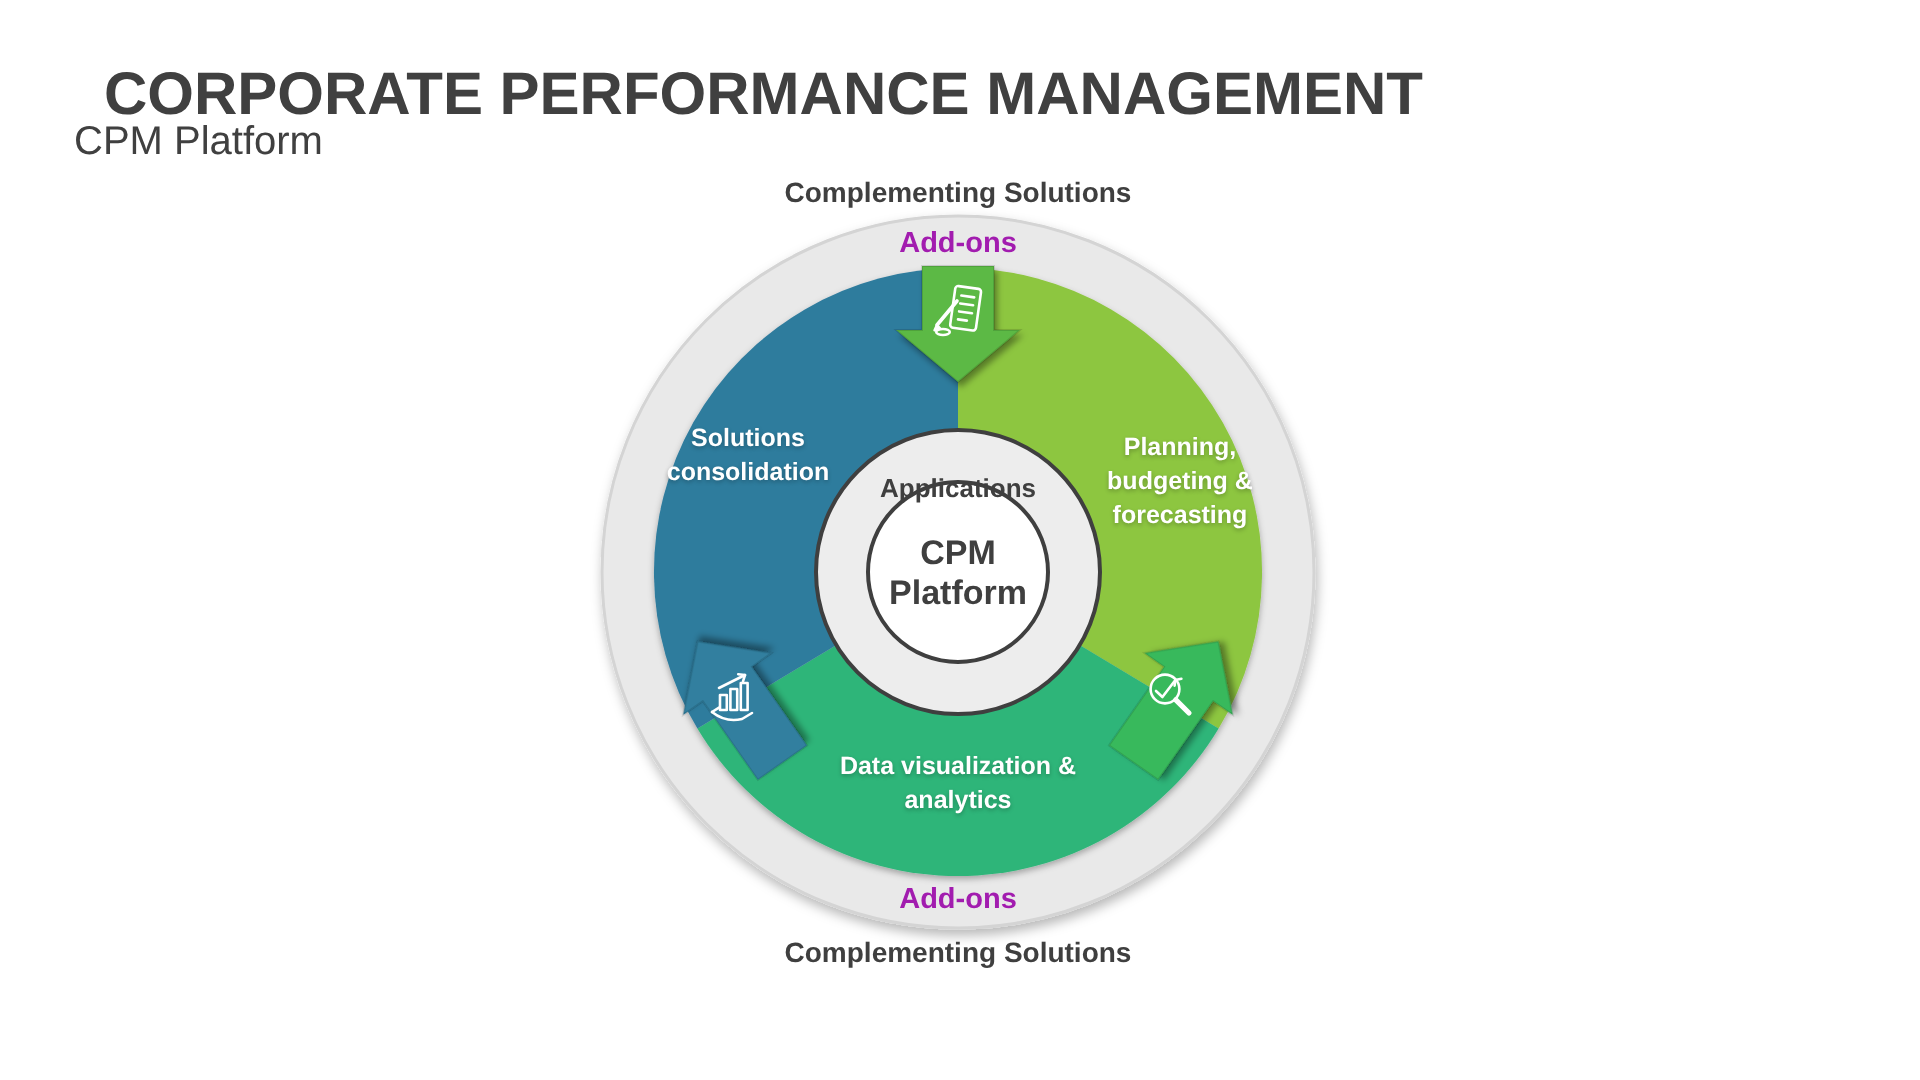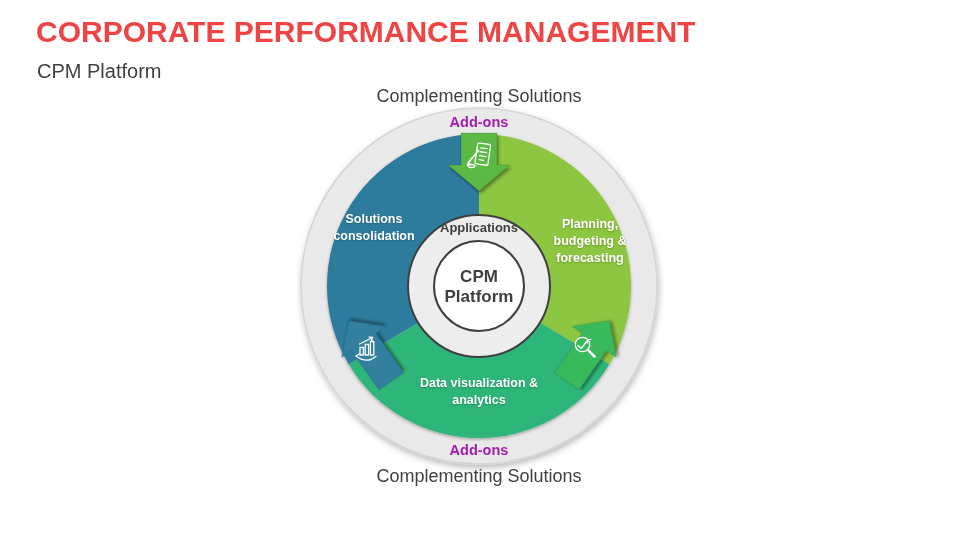--- a/index.html
+++ b/index.html
@@ -3,38 +3,38 @@
 <meta charset="utf-8">
 <style>
   html,body{margin:0;padding:0;background:#fff;}
   .slide{
     position:relative;width:960px;height:540px;overflow:hidden;background:#ffffff;
     font-family:"Liberation Sans", sans-serif;
   }
   .abs{position:absolute;}
   .ctr{transform:translate(-50%,-50%);text-align:center;}
   .slide-title{
-    left:36px;top:15px;margin:0;font-size:30px;font-weight:700;color:#ef4444;
+    left:36px;top:15px;margin:16px;font-size:30px;font-weight:700;color:#404040;
     letter-spacing:0px;white-space:nowrap;
   }
   .slide-subtitle{
     left:37px;top:60px;font-size:20px;font-weight:400;color:#404040;white-space:nowrap;
   }
   .caption{
-    font-size:18px;font-weight:400;color:#3f3f3f;white-space:nowrap;
+    font-size:14px;font-weight:700;color:#3f3f3f;white-space:nowrap;
   }
   .ring-label{
     font-size:14.5px;font-weight:700;color:#a21caf;white-space:nowrap;
   }
   .seg-label{
     color:#ffffff;font-weight:700;font-size:12.5px;line-height:1.36;
     text-shadow:0 1px 2px rgba(0,0,0,0.25);
   }
   .apps-label{
-    font-size:13px;font-weight:700;color:#3f3f3f;white-space:nowrap;
+    font-size:13px;font-weight:700;color:#3f3f3f;white-space:nowrap;margin-top:17px;
   }
   .hub-label{
     width:84px;font-size:17px;font-weight:700;color:#3f3f3f;line-height:1.18;
   }
   svg{display:block;}
 </style>
 </head>
 <body>
 
 <div class="slide">

